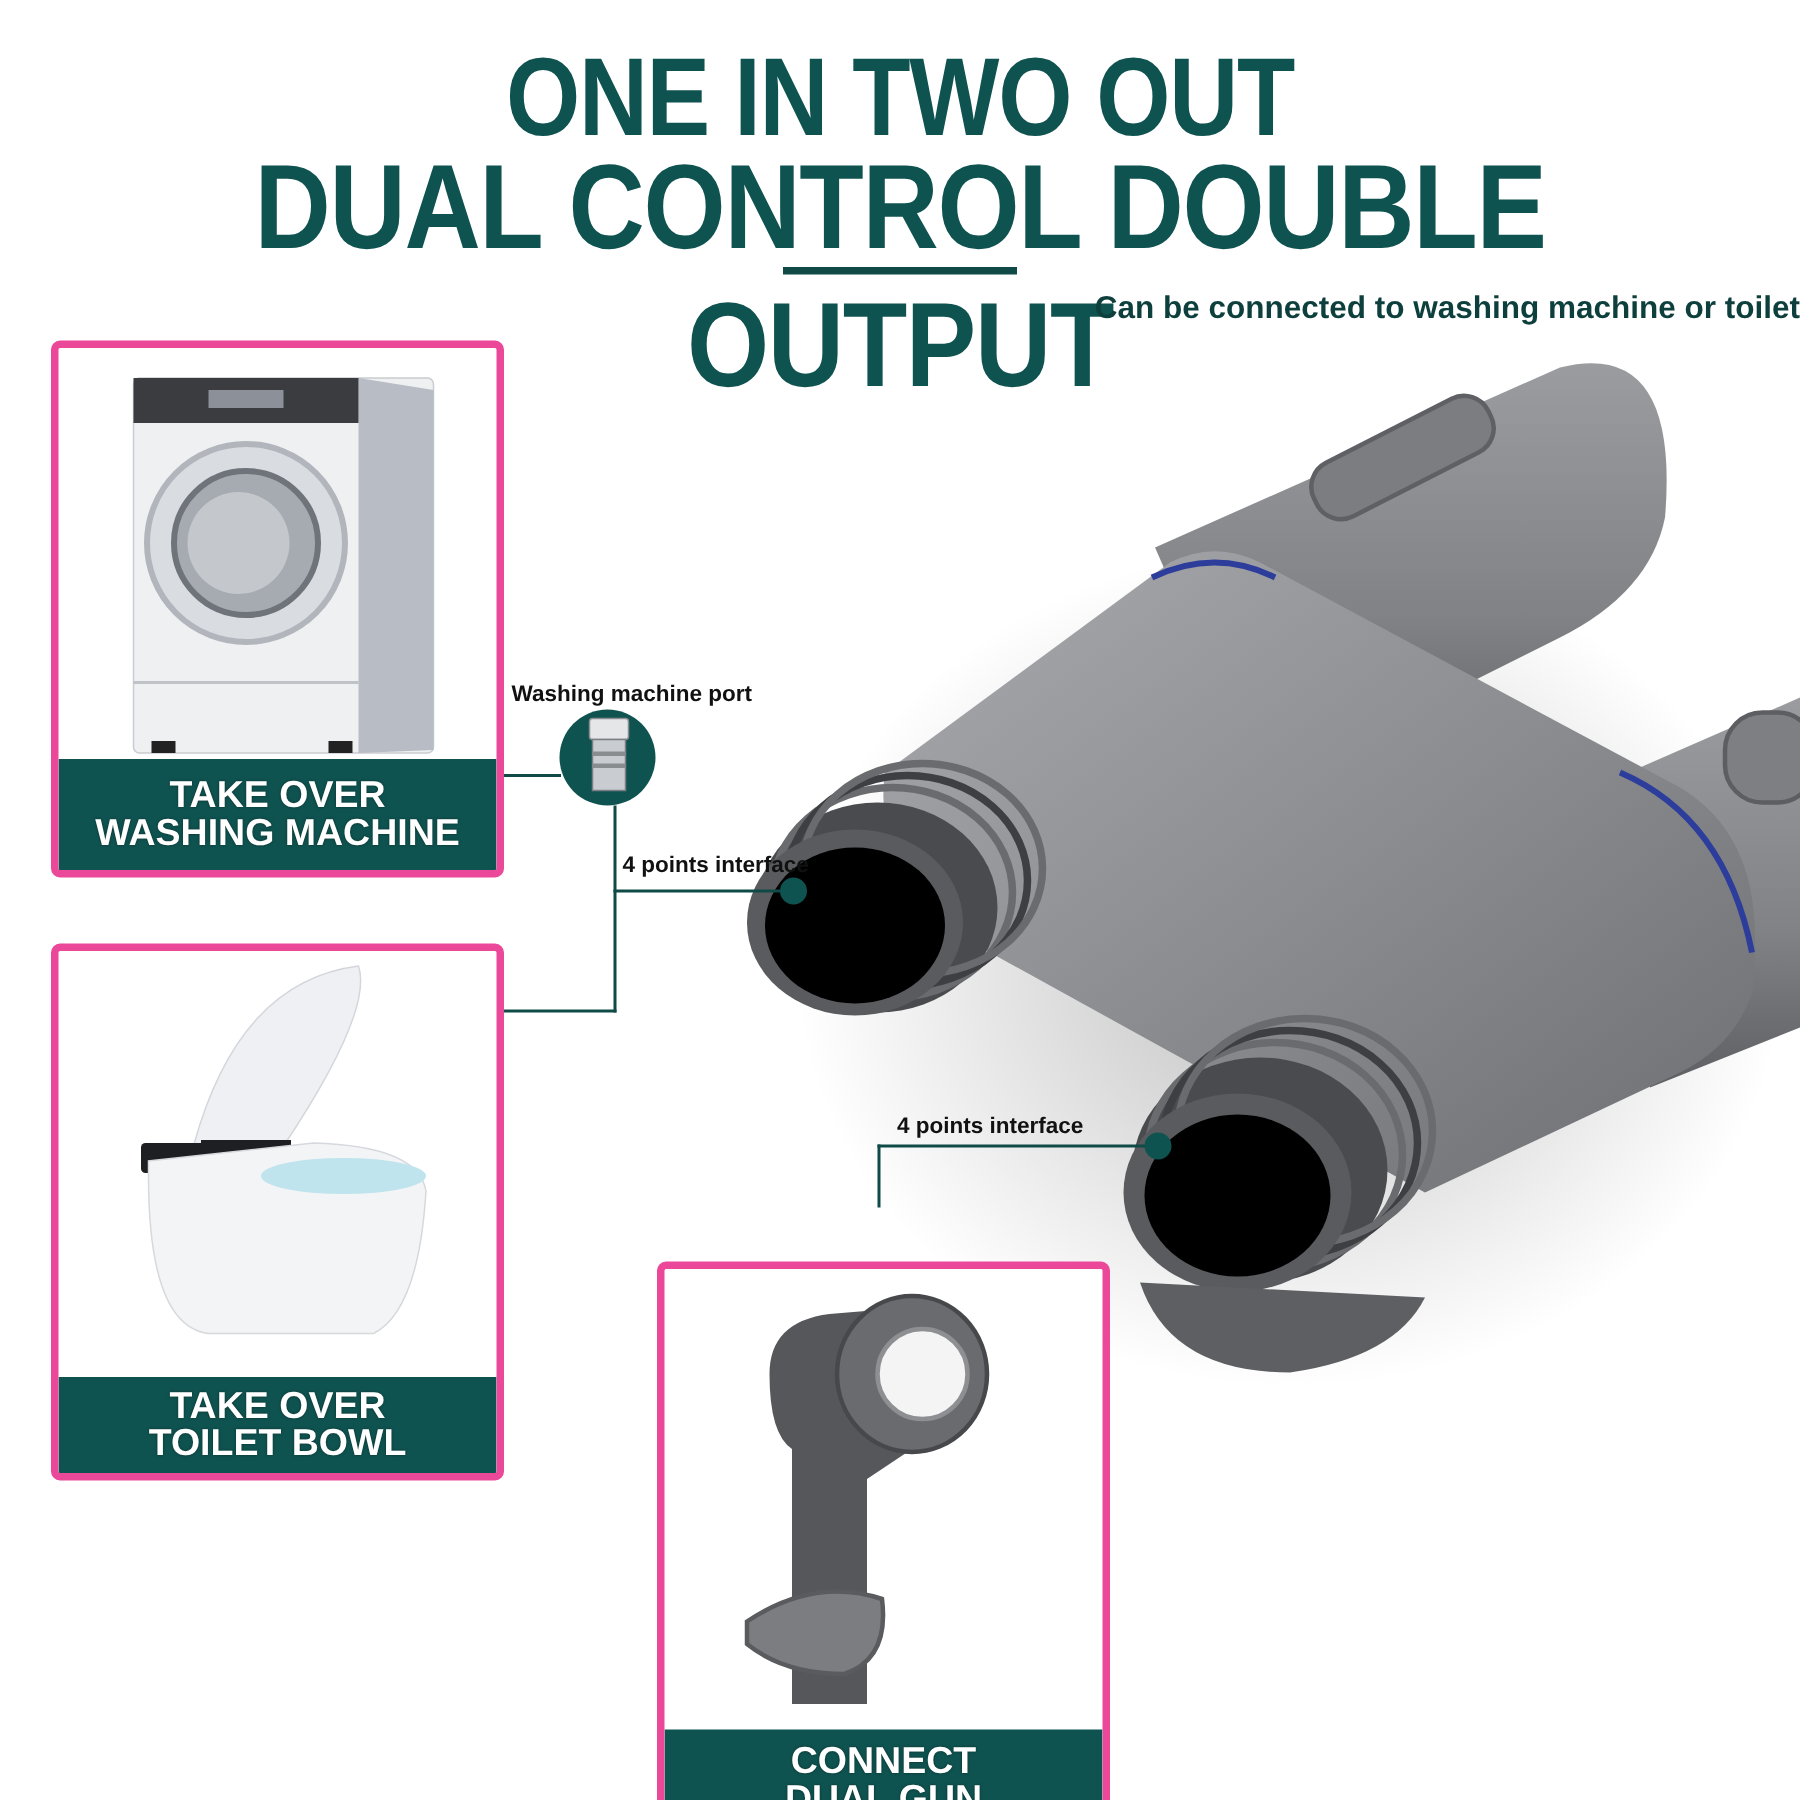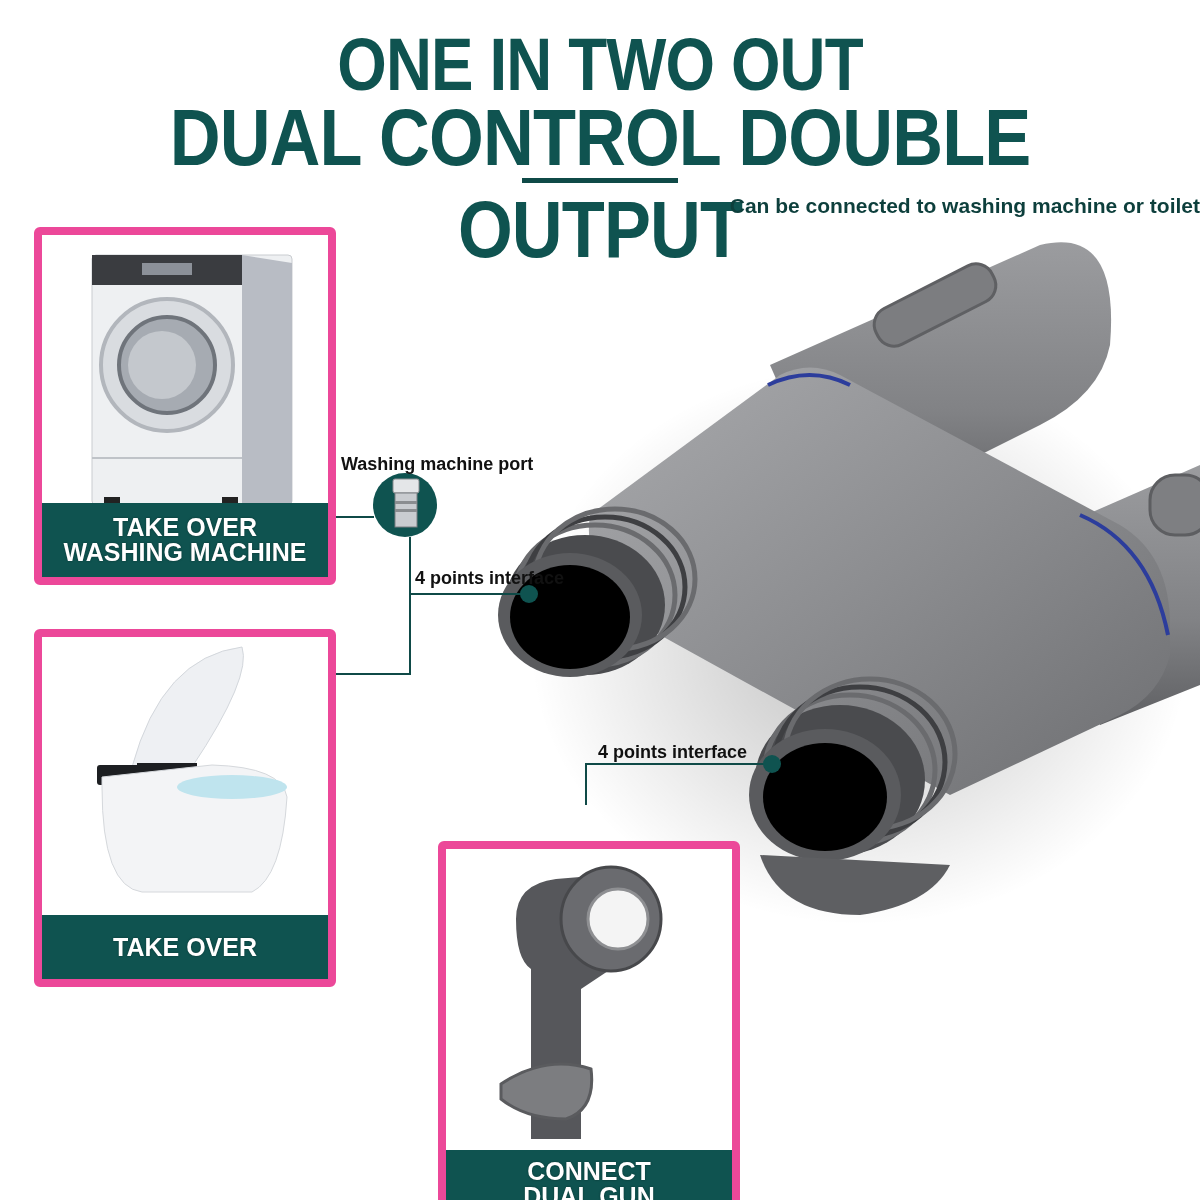--- a/index.html
+++ b/index.html
@@ -14,33 +14,33 @@
   .title.l1 { top: 22px; font-size: 74px; transform: scaleX(0.86); }
   .title.l2 { top: 92px; font-size: 80px; transform: scaleX(0.88); }
 
   .divider { position: absolute; left: 522px; top: 178px; width: 156px; height: 5px; background: #0f4a47; }
   .subtitle {
     position: absolute; left: 0; width: 1200px; top: 194px; text-align: right;
     font-size: 21px; font-weight: 700; color: #0d3f3c;
   }
 
   .card {
-    position: absolute; border: 8px solid #ec4899; border-radius: 6px; background: #fff; overflow: hidden; text-decoration: underline;
+    position: absolute; border: 5px solid #ec4899; border-radius: 6px; background: #fff; overflow: hidden; text-decoration: underline;
   }
   .card .pic { position: absolute; left: 0; right: 0; top: 0; }
   .card .band {
     position: absolute; left: 0; right: 0; bottom: 0; background: #0f5350;
     color: #fff; font-weight: 700; text-align: center; display: flex; flex-direction: column;
     justify-content: center; line-height: 1.0; font-size: 25px;
     text-shadow: 0 0 2px #0a2f2d;
   }
 
   .line { position: absolute; background: #0f4a47; }
   .dot { position: absolute; width: 18px; height: 18px; border-radius: 50%; background: #0f5350; }
-  .label { position: absolute; font-size: 18px; font-weight: 700; color: #111; white-space: nowrap; }
+  .label { position: absolute; font-size: 15px; font-weight: 700; color: #111; white-space: nowrap; }
 
   .port {
     position: absolute; left: 373px; top: 473px; width: 64px; height: 64px; border-radius: 50%;
     background: #0f5350; overflow: hidden;
   }
 </style>
 </head>
 <body>
 
 <div class="title l1">ONE IN TWO OUT</div>
@@ -120,20 +120,21 @@
 <div class="card" style="left:34px;top:629px;width:302px;height:358px;">
   <svg class="pic" width="298" height="280" viewBox="0 0 298 280">
     <path d="M90 130 Q120 20 200 10 Q210 40 150 130 Z" fill="#eef0f3" stroke="#d3d7dc"></path>
     <rect x="55" y="128" width="55" height="20" rx="3" fill="#1d1f22"></rect>
     <rect x="95" y="126" width="60" height="10" fill="#1d1f22"></rect>
     <path d="M60 150 Q60 250 100 255 L210 255 Q240 240 245 160 Q240 130 170 128 L60 140 Z" fill="#f3f4f6" stroke="#d5d8dc"></path>
     <ellipse cx="190" cy="150" rx="55" ry="12" fill="#bfe4ee"></ellipse>
   </svg>
   <div class="band" style="height:64px;">
     <span>TAKE OVER</span>
+    <span>TOILET BOWL</span>
   </div>
 </div>
 
 <div class="card" style="left:438px;top:841px;width:302px;height:385px;">
   <svg class="pic" width="298" height="290" viewBox="0 0 298 290">
     <path d="M70 70 Q70 35 110 30 L170 25 L180 110 L135 140 L135 290 L85 290 L85 120 Q70 110 70 70 Z" fill="#56575b"></path>
     <ellipse cx="165" cy="70" rx="50" ry="52" fill="#6a6b6f" stroke="#47484b" stroke-width="3"></ellipse>
     <circle cx="172" cy="70" r="30" fill="#f4f4f4" stroke="#8e8f92" stroke-width="3"></circle>
     <path d="M55 235 Q100 205 145 220 Q150 260 120 270 Q80 270 55 250 Z" fill="#7c7d80" stroke="#5a5b5e" stroke-width="3"></path>
   </svg>

